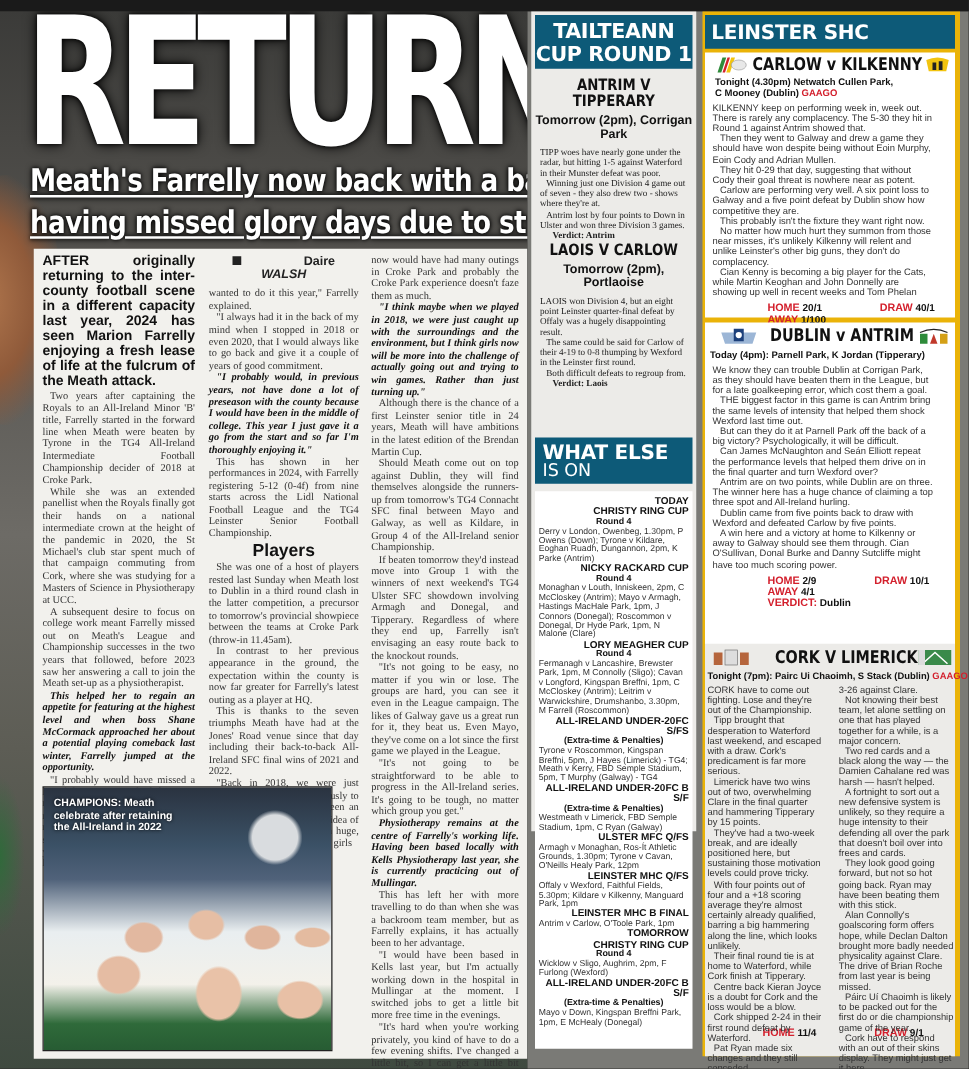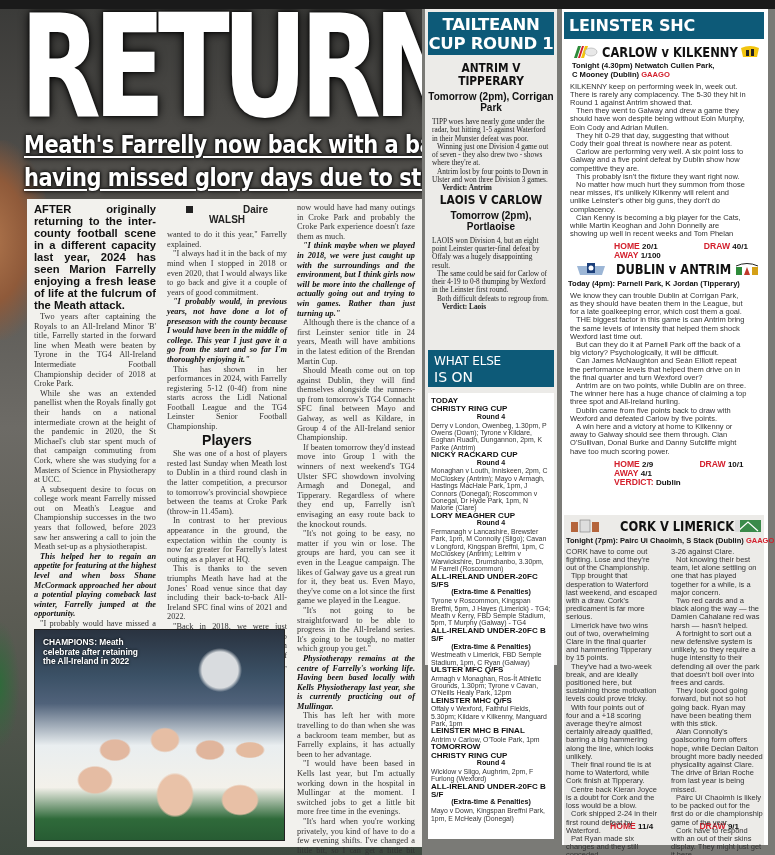--- a/index.html
+++ b/index.html
@@ -44,26 +44,26 @@
   }
   .col { position: absolute; top: 4px; font-family: "Liberation Serif", serif; font-size: 8.3px; line-height: 9.6px; color: #333; text-align: justify; }
   .col p { text-indent: 6px; }
   .col p.q { font-style: italic; font-weight: 700; color: #111; }
   .col1 { left: 7px; width: 122px; }
   .col2 { left: 140px; width: 120px; }
   .col3 { left: 270px; width: 118px; }
   .intro { font-family: "Liberation Sans", sans-serif; font-weight: 700; font-size: 11.2px; line-height: 12px; color: #111; text-align: justify; margin-bottom: 1px; }
   .byline { text-align: center; font-family: "Liberation Sans", sans-serif; font-size: 10px; margin: 2px 0 6px; color: #222; }
   .byline .sq { display: inline-block; width: 7px; height: 7px; background: #222; margin-right: 2px; }
-  .byline b { font-weight: 700; }
+  .byline b { font-weight: 700; font-style: italic; }
   .byline .nm { font-weight: 700; padding-left: 48px; }
   .crosshead { font-family: "Liberation Sans", sans-serif; font-weight: 900; font-size: 14px; text-align: center; margin: 4px 0 4px; color: #111; }
 
   .photo {
-    position: absolute; left: 34px; top: 629px; width: 251px; height: 212px;
+    position: absolute; left: 34px; top: 629px; width: 232px; height: 212px;
     background:
       radial-gradient(circle at 185px 40px, #d9dcdf 0 18px, rgba(0,0,0,0) 22px),
       radial-gradient(ellipse at 80px 120px, #e2b8a0 0 14px, rgba(0,0,0,0) 16px),
       radial-gradient(ellipse at 130px 110px, #e6bea4 0 13px, rgba(0,0,0,0) 15px),
       radial-gradient(ellipse at 175px 120px, #e0b59c 0 13px, rgba(0,0,0,0) 15px),
       radial-gradient(ellipse at 215px 120px, #e4bba0 0 13px, rgba(0,0,0,0) 15px),
       radial-gradient(ellipse at 60px 150px, #e5bca3 0 16px, rgba(0,0,0,0) 18px),
       radial-gradient(ellipse at 140px 165px, #e9c2a8 0 17px, rgba(0,0,0,0) 19px),
       radial-gradient(ellipse at 205px 170px, #e8c0a6 0 17px, rgba(0,0,0,0) 19px),
       linear-gradient(180deg, #2a3340 0%, #3b5166 22%, #50627a 35%, #e9eef0 55%, #f3f1ea 75%, #2f6a3a 90%, #275c33 100%);
@@ -81,30 +81,30 @@
   .teal-header { background: #0d5a78; color: #fff; font-family: "DejaVu Sans", sans-serif; font-weight: 700; text-align: center; }
   .tailteann-h { position: absolute; left: 3px; top: 3px; width: 126px; height: 43px; font-size: 16.5px; line-height: 19px; padding-top: 3px; letter-spacing: -0.3px; }
   .match-title { font-family: "DejaVu Sans", sans-serif; font-weight: 700; font-size: 12.5px; line-height: 13px; text-align: center; color: #111; transform: scaleX(0.85); }
   .match-meta { font-family: "Liberation Sans", sans-serif; font-weight: 700; font-size: 10px; text-align: center; margin: 4px 0 5px; color: #111; }
   .prev-text { font-family: Liberation Serif, serif; font-size: 7.3px; line-height: 8.3px; color: #222; padding: 0 4px; }
   .prev-text p + p { text-indent: 5px; }
   .prev-text .verdict { font-weight: 700; padding-left: 5px; }
   .tailteann-body { position: absolute; left: 3px; top: 52px; width: 126px; }
 
   .whatelse-h { position: absolute; left: 3px; top: 341px; width: 126px; height: 37px; text-align: left; padding: 3px 0 0 6px; }
-  .whatelse-h .l1 { font-size: 12px; line-height: 17px; font-weight: 400; letter-spacing: -0.2px; }
+  .whatelse-h .l1 { font-size: 16px; line-height: 17px; font-weight: 700; letter-spacing: -0.2px; }
   .whatelse-h .l2 { font-size: 14px; line-height: 15px; font-weight: 400; }
   .whatelse-body { position: absolute; left: 3px; top: 384px; width: 126px; height: 446px; background: #fff; padding: 4px 3px 0; }
   .we-line { font-family: "Liberation Sans", sans-serif; font-size: 6.9px; line-height: 7.4px; color: #333; }
-  .we-h1 { font-family: "Liberation Sans", sans-serif; font-weight: 900; font-size: 8px; line-height: 8.4px; text-align: left; color: #111; }
+  .we-h1 { font-family: "Liberation Sans", sans-serif; font-weight: 900; font-size: 8px; line-height: 8.4px; text-align: right; color: #111; }
   .we-h2 { font-family: "Liberation Sans", sans-serif; font-weight: 700; font-size: 7.1px; line-height: 7.8px; text-align: center; color: #111; }
 
   
   .right-col { position: absolute; left: 560px; top: 9px; width: 215px; height: 846px; background: #7a7a76; }
-  .right-inner { position: absolute; left: 2px; top: 0; width: 206px; height: 836px; background: #ffffff; }
+  .right-inner { position: absolute; left: 2px; top: 0; width: 206px; height: 836px; background: #eab308; }
   .section-h { position: absolute; left: 2px; width: 200px; height: 27px; font-family: "DejaVu Sans", sans-serif; font-weight: 700; color: #fff; background: #0d5a78; font-size: 16px; line-height: 27px; padding-left: 5px; letter-spacing: -0.2px; }
   .rbox { position: absolute; left: 2px; width: 200px; background: #fff; }
   .rmatch-head { position: relative; height: 20px; }
   .rmatch-title { position: absolute; left: 38px; top: 2px; font-family: "DejaVu Sans", sans-serif; font-weight: 700; font-size: 14px; line-height: 16px; color: #111; transform: scaleX(0.82); transform-origin: left top; white-space: nowrap; }
   .logo { position: absolute; top: 3px; height: 14px; }
   .rmeta { font-family: "Liberation Sans", sans-serif; font-weight: 700; font-size: 7.6px; line-height: 8.8px; color: #111; padding: 0 8px; }
   .red { color: #d3202d; font-weight: 900; }
   .rtext { font-family: "Liberation Sans", sans-serif; font-size: 7.5px; line-height: 8.2px; color: #333; padding: 3px 17px 0 6px; }
   .rtext p + p { text-indent: 6px; }
   .odds { font-family: "Liberation Sans", sans-serif; font-weight: 700; font-size: 8px; line-height: 9px; color: #111; padding: 4px 6px 0; }

